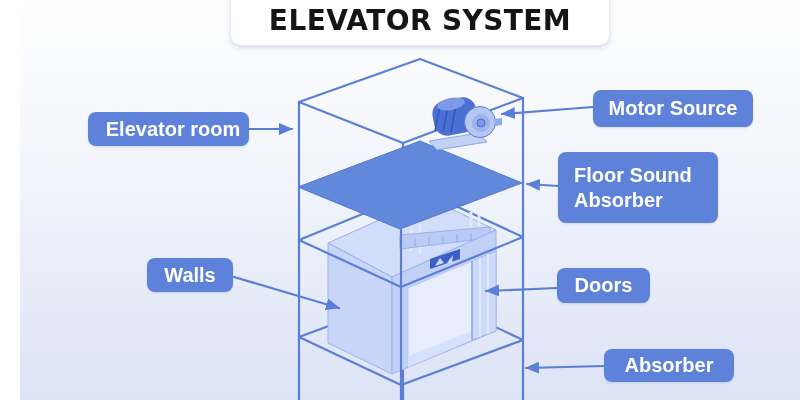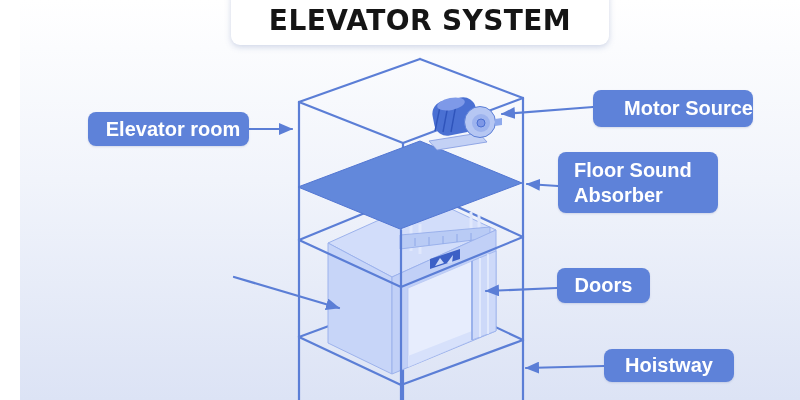--- a/index.html
+++ b/index.html
@@ -18,22 +18,22 @@
     font-weight:700;font-size:28px;letter-spacing:.4px;color:#151515;
     padding-top:8px;box-sizing:border-box;
   }
   .chip{
     position:absolute;background:#5e82d9;border-radius:8px;color:#ffffff;
     font-weight:700;font-size:20px;line-height:1.25;
     display:flex;align-items:center;justify-content:center;
     box-sizing:border-box;box-shadow:0 1px 2px rgba(70,90,150,.18);
   }
   .chip--elevator-room{left:68px;top:112px;width:161px;height:34px;padding-left:9px;}
-  .chip--motor-source{left:573px;top:90px;width:160px;height:37px;justify-content:flex-end;}
-  .chip--fsa{left:538px;top:152px;width:160px;height:61px;justify-content:flex-start;padding-left:16px;padding-right:16px;}
+  .chip--motor-source{left:573px;top:90px;width:160px;height:37px;}
+  .chip--fsa{left:538px;top:152px;width:160px;height:71px;justify-content:flex-start;padding-left:16px;padding-right:16px;}
   .chip--walls{left:127px;top:258px;width:86px;height:34px;}
   .chip--doors{left:537px;top:268px;width:93px;height:35px;}
   .chip--hoistway{left:584px;top:349px;width:130px;height:33px;}
   svg.diagram{position:absolute;left:0;top:0;}
 </style>
 </head>
 <body>
 
 <div class="canvas">
 
@@ -106,20 +106,23 @@
 
   <div class="chip chip--elevator-room">
     <span>Elevator room</span>
   </div>
   <div class="chip chip--motor-source">
     <span>Motor Source</span>
   </div>
   <div class="chip chip--fsa">
     <span>Floor Sound Absorber</span>
   </div>
+  <div class="chip chip--walls">
+    <span>Walls</span>
+  </div>
   <div class="chip chip--doors">
     <span>Doors</span>
   </div>
   <div class="chip chip--hoistway">
-    <span>Hoistway</span>
+    <span>Absorber</span>
   </div>
 
 </div>
 
 </body></html>

